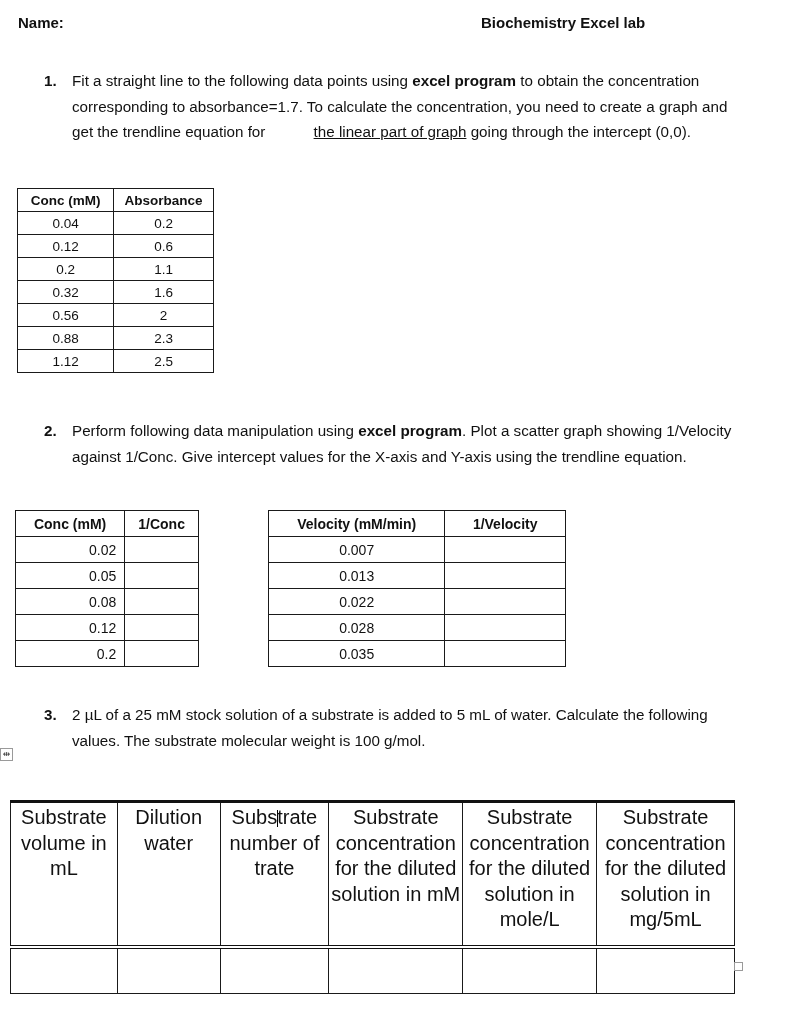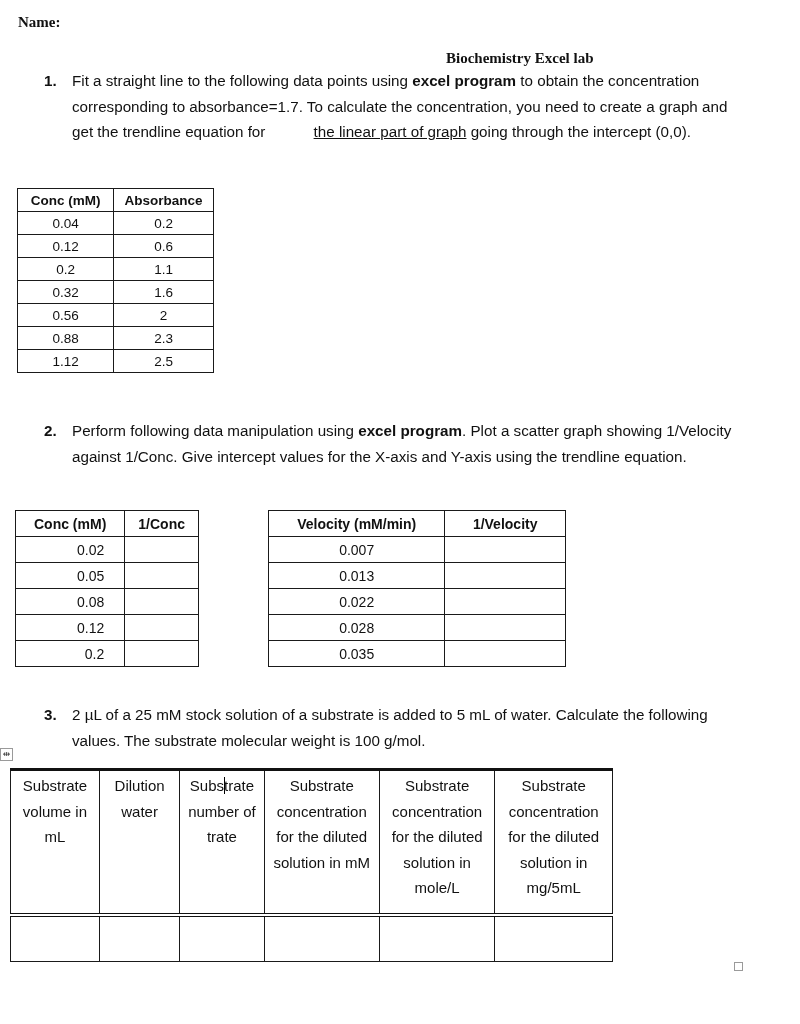--- a/index.html
+++ b/index.html
@@ -1,60 +1,60 @@
 <!DOCTYPE html>
 <html><head>
 <meta charset="utf-8">
 <style>
   html, body { margin: 0; padding: 0; background: #ffffff; }
   body { width: 800px; height: 1024px; position: relative; overflow: hidden;
          font-family: "Liberation Sans", "DejaVu Sans", sans-serif; color: #111; }
   .abs { position: absolute; }
-  .hdr { font-weight: bold; font-size: 15px; font-family: Liberation Serif, serif; }
+  .hdr { font-weight: bold; font-size: 15px; }
   .q { position: absolute; left: 44px; width: 690px; font-size: 15.2px; line-height: 25.5px; }
   .q .num { position: absolute; left: 0; top: 0; font-weight: bold; }
   .q .txt { margin-left: 28px; display: block; }
   .q b { font-weight: bold; }
   .q u { text-decoration: underline; padding-left: 44px; }
 
   table { border-collapse: collapse; position: absolute; font-size: 13.5px; }
   td, th { border: 1.5px solid #1a1a1a; padding: 0; }
   th { font-weight: bold; }
 
   #t1 { left: 17px; top: 188px; width: 197px; }
   #t1 th, #t1 td { height: 22px; text-align: center; }
   #t1 col.c1 { width: 97px; } #t1 col.c2 { width: 100px; }
 
   #t2a { left: 15px; top: 510px; width: 184px; font-size: 14px; }
   #t2a th, #t2a td { height: 25px; }
   #t2a th { text-align: center; }
-  #t2a td.v { text-align: right; padding-right: 20px; }
+  #t2a td.v { text-align: right; padding-right: 8px; }
   #t2a col.c1 { width: 110px; } #t2a col.c2 { width: 74px; }
 
   #t2b { left: 268px; top: 510px; width: 298px; font-size: 14px; }
   #t2b th, #t2b td { height: 25px; text-align: center; }
   #t2b col.c1 { width: 212px; } #t2b col.c2 { width: 138px; }
 
-  #t3 { left: 10px; top: 768px; width: 603px; font-size: 15px; }
+  #t3 { left: 10px; top: 800px; width: 725px; font-size: 20px; }
   #t3 th { font-weight: normal; vertical-align: top; text-align: center; line-height: 25.5px;
            padding-top: 2px; height: 140px; border-top: 3px solid #111; }
   #t3 tr.body td { height: 44px; border-top: 4px double #111; }
 
   .move-handle { position: absolute; left: 0; top: 748px; width: 11px; height: 11px;
                  border: 1px solid #9a9a9a; background: #fff; font-size: 9px; line-height: 10px;
                  text-align: center; color: #333; }
   .resize-handle { position: absolute; left: 734px; top: 962px; width: 7px; height: 7px;
                    border: 1.5px solid #9a9a9a; background: #fff; }
   .cursor { display: inline-block; width: 1px; height: 17px; background: #000; vertical-align: -3px; margin: 0 -0.5px; }
 </style>
 </head>
 <body>
 
 <div class="abs hdr" style="left:18px; top:14px;">Name:</div>
-<div class="abs hdr" style="left:446px; top:14px;margin-top:36px;">Biochemistry Excel lab</div>
+<div class="abs hdr" style="left:481px; top:14px;">Biochemistry Excel lab</div>
 
 <div class="q" style="top:68px;">
   <span class="num">1.</span>
   <span class="txt"><span>Fit a straight line to the following data points using </span><b>excel program</b><span> to obtain the concentration corresponding to absorbance=1.7.  To calculate the concentration, you need to create a graph and get the trendline equation for </span><u>the linear part of graph</u><span> going through the intercept (0,0).</span></span>
 </div>
 
 <table id="t1">
   <colgroup>
       <col class="c1">
       <col class="c2">

